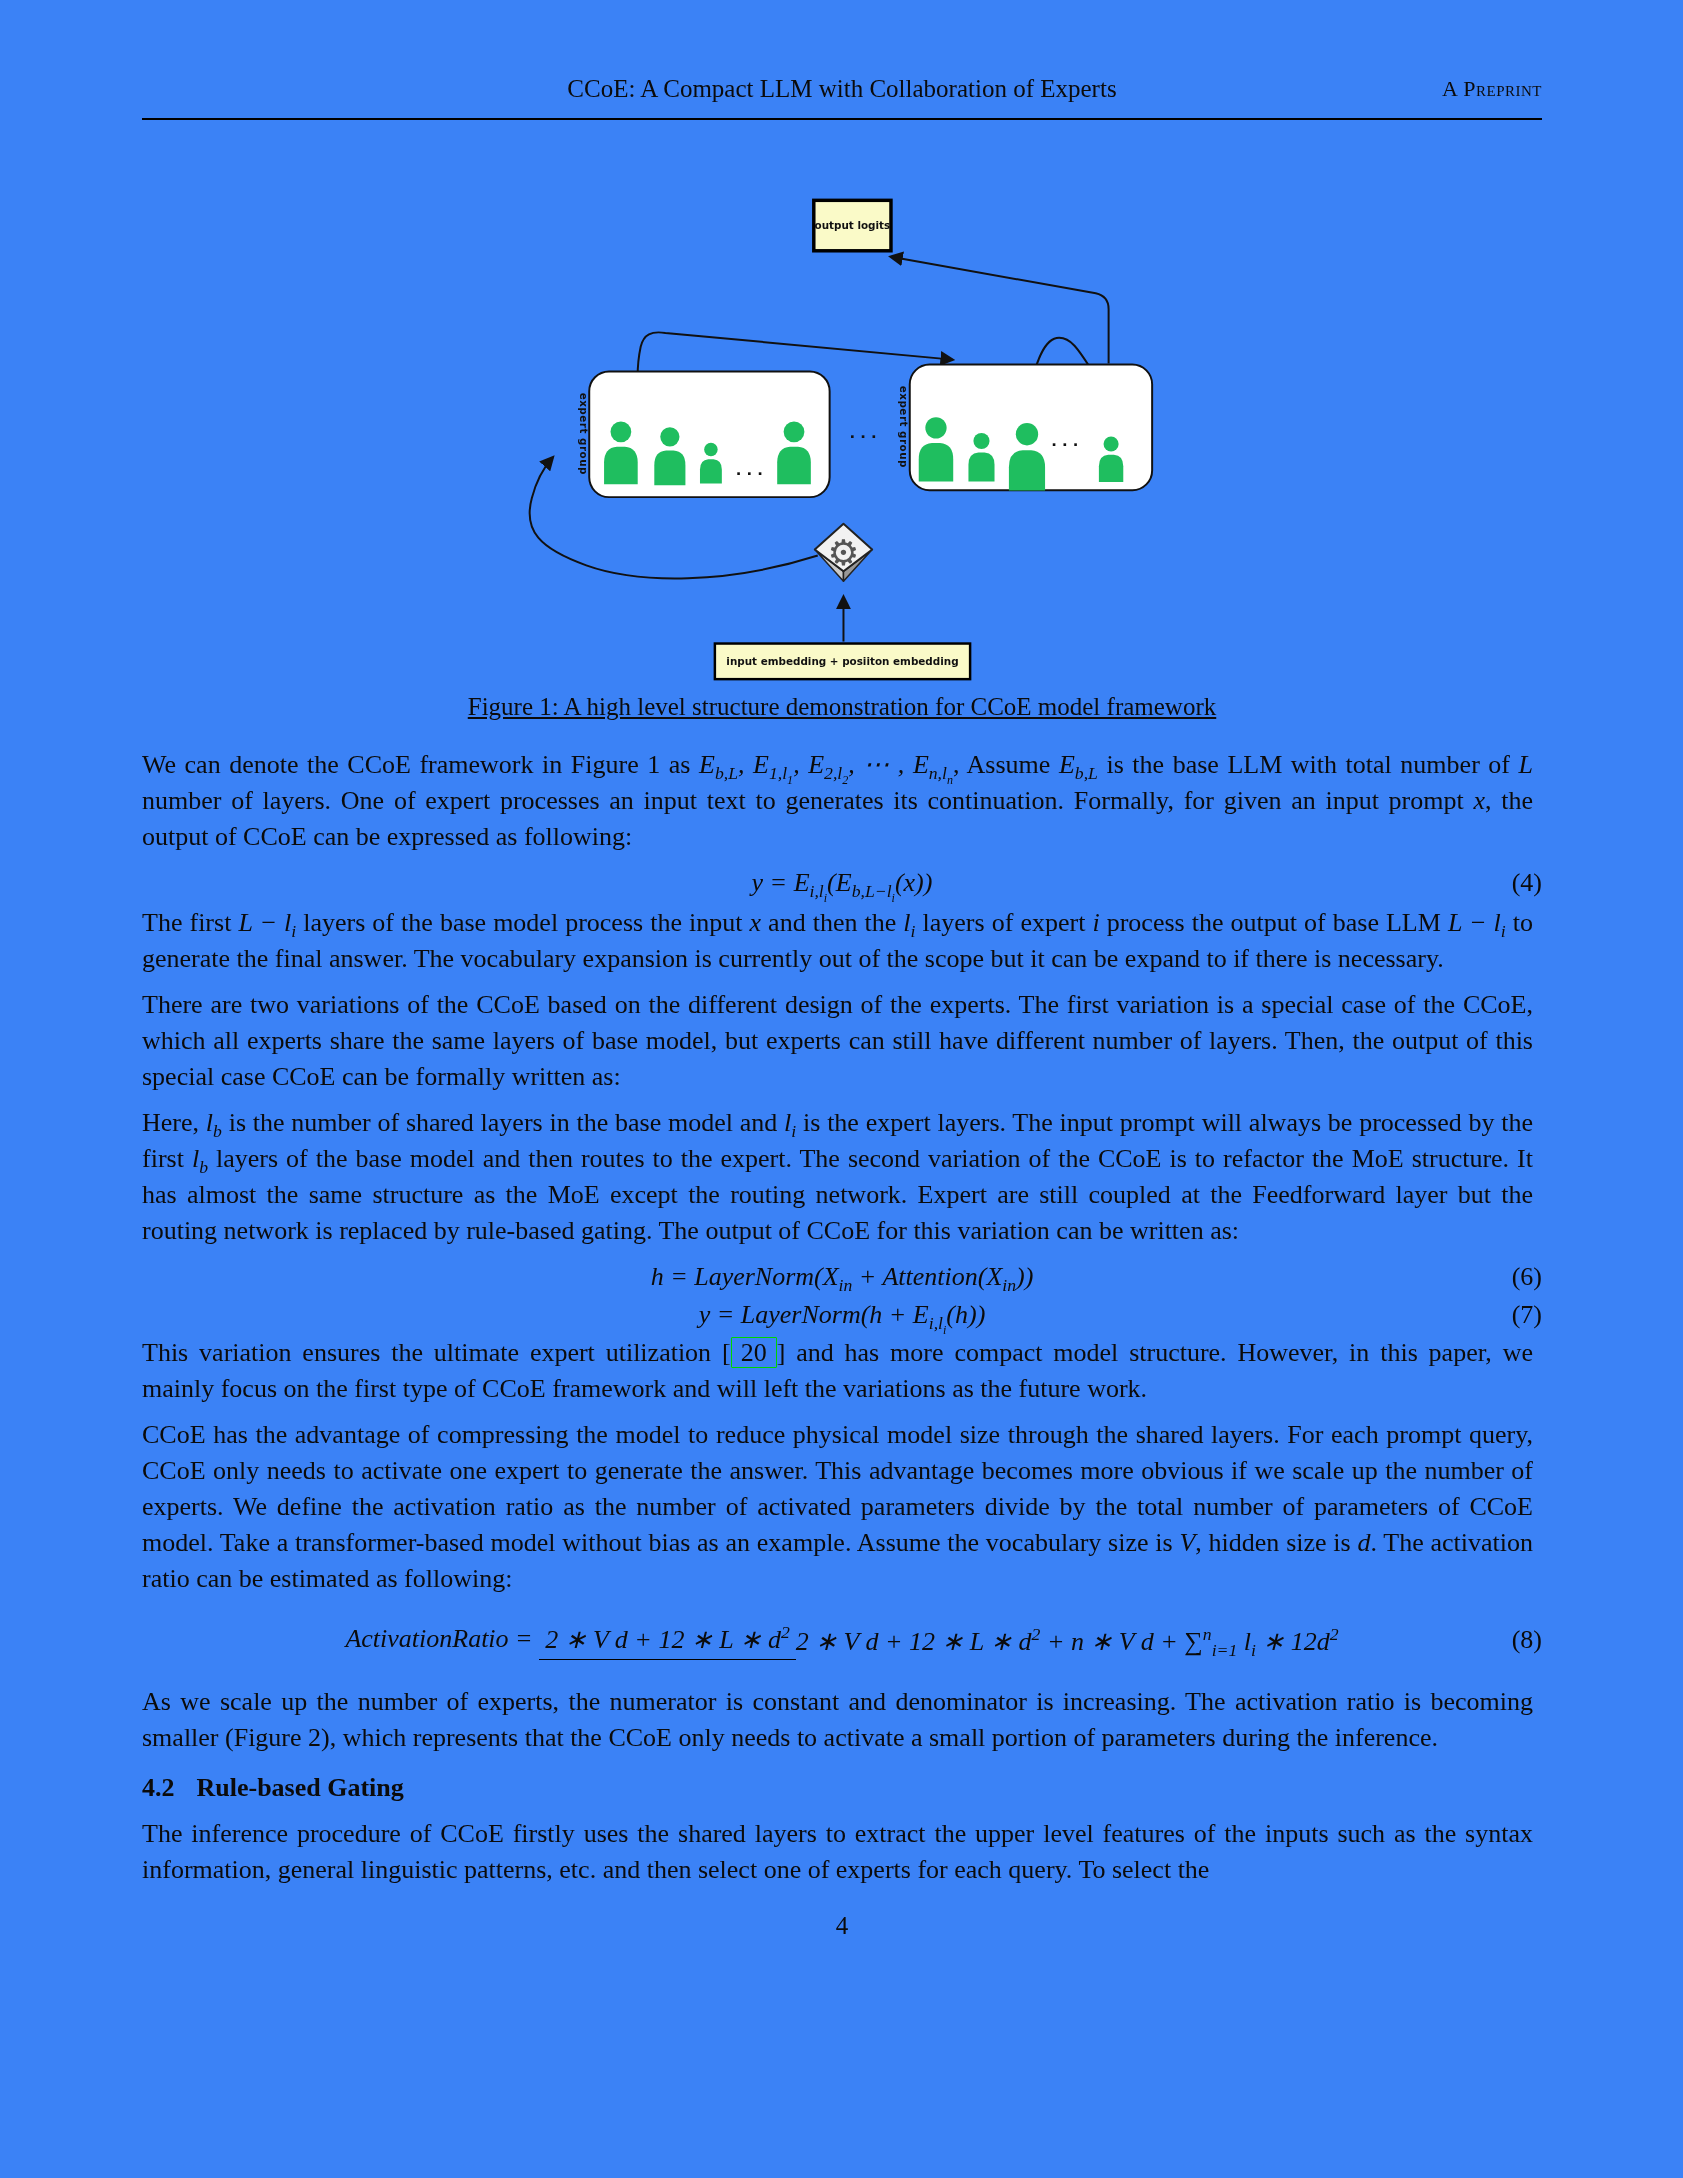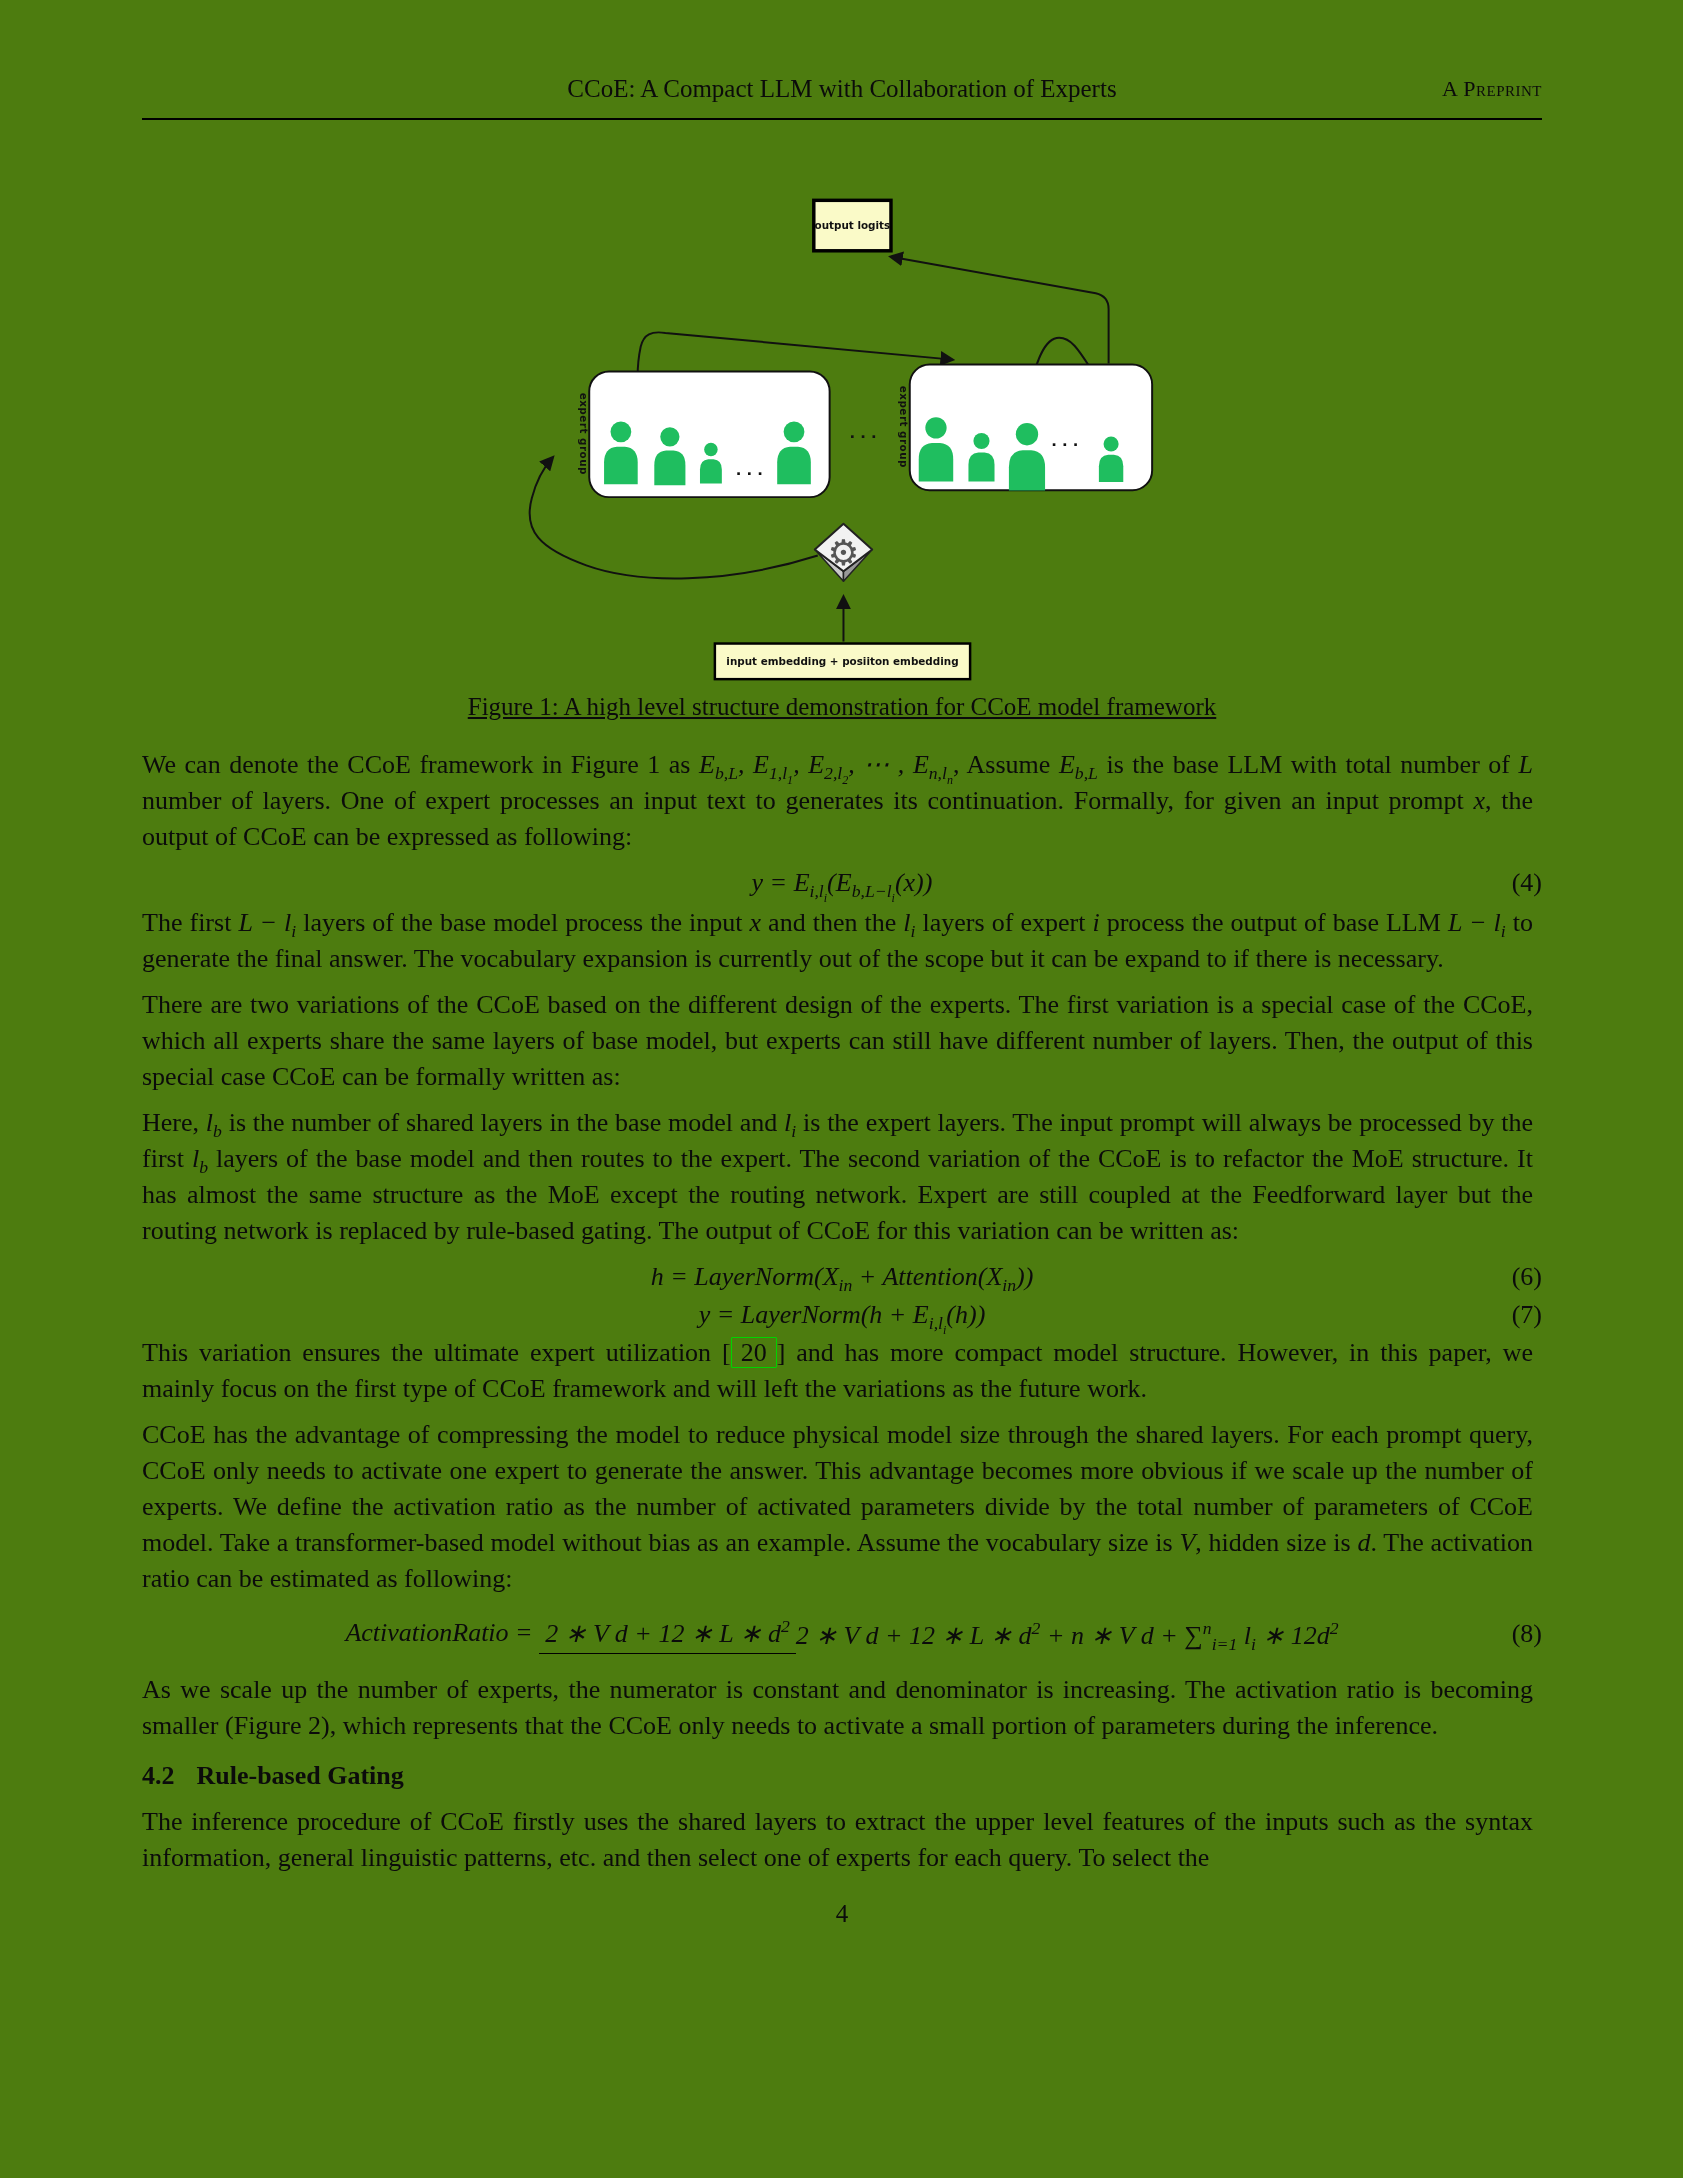--- a/index.html
+++ b/index.html
@@ -1,37 +1,37 @@
 <!DOCTYPE html>
 <html><head>
 <meta charset="utf-8">
 <style>
   html,body{margin:0;padding:0;background:#888;}
-  .page{position:relative;width:1683px;height:2178px;background:#4d7c0f;margin:0 auto;
+  .page{position:relative;width:1683px;height:2178px;background:#3b82f6;margin:0 auto;
         font-family:"Liberation Serif",serif;color:#0b0b0b;overflow:hidden;}
   
   .hdr{position:absolute;top:75px;left:142px;width:1400px;height:34px;}
   .hdr-title{display:block;text-align:center;font-size:25px;}
   .hdr-pre{position:absolute;right:0;top:1px;font-size:22px;font-variant:small-caps;letter-spacing:0.5px;}
   .hdr-rule{position:absolute;top:118px;left:142px;width:1400px;border-top:2.2px solid #000;}
   
   .figure{position:absolute;left:0;top:139px;}
   .caption{position:absolute;top:693px;left:142px;width:1400px;text-align:center;font-size:25px;text-decoration:underline;}
   
   .text{position:absolute;left:142px;top:747px;width:1400px;font-size:26px;line-height:36px;text-align:justify;}
   .text p{margin:0 9px 10px 0;}
   .mv{font-style:italic;}
   sub,sup{font-size:68%;line-height:0;}
   .eq{position:relative;margin:4px 0;text-align:center;}
   .eq-tight{margin:2px 0;}
   .eq-no{position:absolute;right:0;top:50%;transform:translateY(-50%);font-style:normal;}
   .frac{display:inline-flex;flex-direction:row;vertical-align:middle;text-align:center;line-height:34px;}
   .frac .num{border-bottom:1.6px solid #000;padding:0 6px 2px 6px;}
   .frac .den{padding-top:2px;}
-  .eq8{margin:18px 0;}
+  .eq8{margin:24px 0;}
   .cite-box{border:1.6px solid #00d400;padding:0 9px;border-radius:1px;}
   .sec-h{font-weight:bold;font-size:26px;margin:14px 0 10px 0;text-align:left;}
   .sec-h .sec-no{margin-right:22px;}
   .pageno{text-align:center;font-size:25px;margin-top:20px;}
 </style>
 </head>
 <body>
 
 <div class="page">
 

